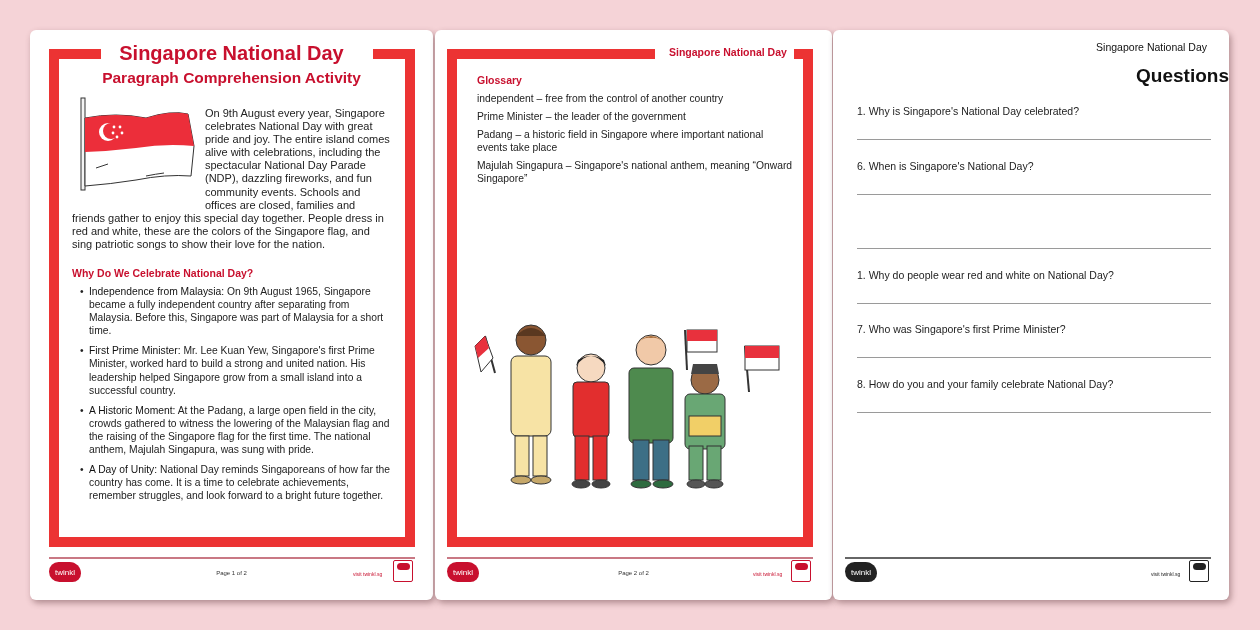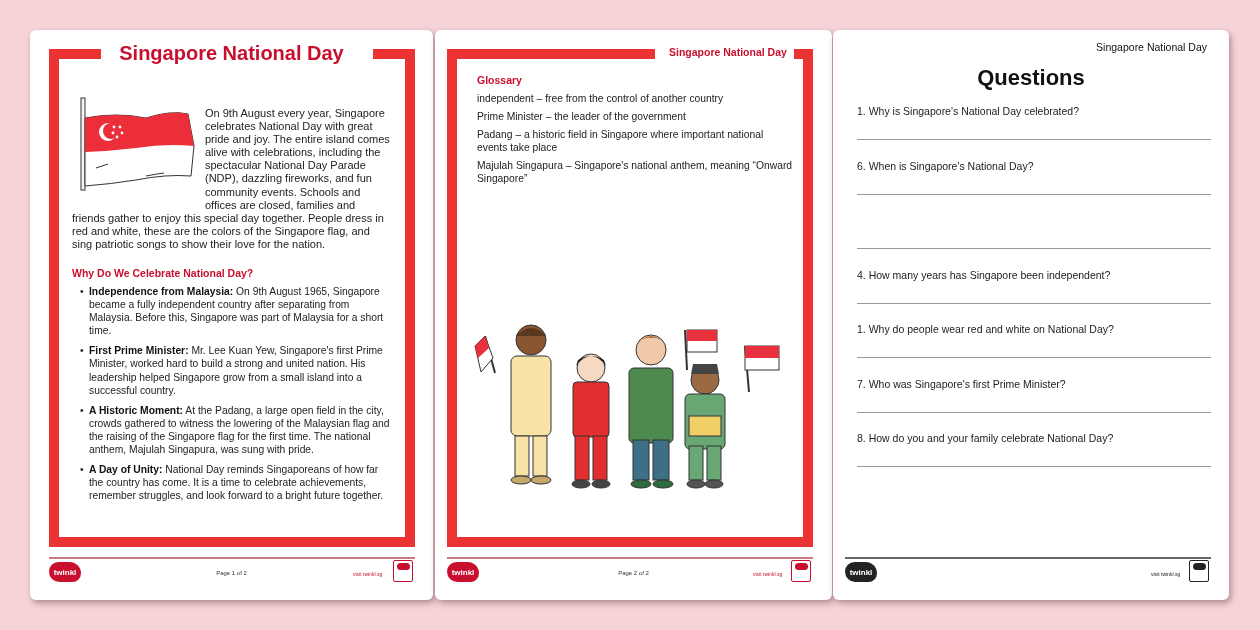--- a/index.html
+++ b/index.html
@@ -56,28 +56,28 @@
   .section-heading {
     position: absolute; left: 42px; top: 237px;
     color: #c8102e; font-weight: bold; font-size: 10.5px;
   }
   .bullets {
     position: absolute; left: 50px; top: 255px; width: 312px;
     list-style: none; font-size: 10.3px; line-height: 13.1px;
   }
   .bullets li { position: relative; padding-left: 9px; margin-bottom: 7px; }
   .bullets li::before { content: "•"; position: absolute; left: 0; top: 0; }
-  .bullets .term { font-weight: bold; color: #111; }
+  .bullets .term { font-weight: normal; color: #111; }
 
   .footer-line {
     position: absolute; left: 19px; height: 2px; background: #c97884;
   }
   .logo {
     position: absolute; width: 32px; height: 20px; border-radius: 10px 12px 9px 11px;
-    background: #c8102e; color: #fff; font-size: 8px; font-weight: bold;
+    background: #c8102e; color: #fff; font-size: 8px; font-weight: normal;
     display: flex; align-items: center; justify-content: center;
   }
   .page-num {
     position: absolute; width: 100%; text-align: center; font-size: 6px; color: #333;
   }
   .visit {
     position: absolute; font-size: 5px; color: #c8102e;
   }
   .badge {
     position: absolute; width: 20px; height: 22px; border: 1px solid #c8102e; border-radius: 2px;
@@ -106,22 +106,22 @@
   }
   .glossary p { margin-bottom: 5px; }
   .kids { position: absolute; left: 38px; top: 288px; width: 318px; height: 185px; }
 
   
   .p3-header {
     position: absolute; right: 22px; top: 11px;
     font-size: 10.5px; color: #111; font-weight: normal;
   }
   .p3-title {
-    position: absolute; left: 0; width: 100%; top: 35px; text-align: center;
-    font-size: 22px; font-weight: bold; color: #111;
+    position: absolute; left: 0; width: 100%; top: 35px; text-align: right;
+    font-size: 19px; font-weight: bold; color: #111;
   }
   .questions { position: absolute; left: 24px; top: 75px; width: 354px; list-style: none; }
   .questions li {
     height: 54.5px; font-size: 10.5px; color: #222; position: relative;
   }
   .questions li .answer-line {
     position: absolute; left: 0; right: 0; top: 34px; height: 1px; background: #9a9a9a;
   }
   #page3 .footer-line { background: #666; left: 12px; width: 366px; }
   #page3 .logo { background: #222; }
@@ -130,20 +130,21 @@
   #page3 .badge::before { background: #222; }
 </style>
 </head>
 <body>
 
 <div class="page" id="page1">
   <div class="frame"></div>
   <div class="frame-top-seg seg-l"></div>
   <div class="frame-top-seg seg-r"></div>
   <div class="p1-title">Singapore National Day</div>
+  <div class="p1-subtitle">Paragraph Comprehension Activity</div>
 
   <svg class="flag-img" viewBox="0 0 124 96">
     <rect x="5" y="2" width="4" height="92" fill="#f4f4f4" stroke="#333" stroke-width="1"></rect>
     <path d="M9 22 Q40 16 70 22 Q95 14 112 18 L118 50 L115 80 Q90 78 60 84 Q35 88 9 90 Z" fill="#fff" stroke="#333" stroke-width="1"></path>
     <path d="M9 22 Q40 16 70 22 Q95 14 112 18 L118 50 Q90 47 60 52 Q35 55 9 56 Z" fill="#ec2e3a"></path>
     <circle cx="32" cy="36" r="9" fill="#fff"></circle>
     <circle cx="35" cy="35" r="8" fill="#ec2e3a"></circle>
     <circle cx="38" cy="31" r="1.4" fill="#fff"></circle>
     <circle cx="44" cy="31" r="1.4" fill="#fff"></circle>
     <circle cx="46" cy="37" r="1.4" fill="#fff"></circle>
@@ -238,21 +239,20 @@
   <div class="badge" style="left:356px; top:530px;"></div>
 </div>
 
 <div class="page" id="page3">
   <div class="p3-header">Singapore National Day</div>
   <div class="p3-title">Questions</div>
   <ol class="questions">
     <li><span>1. Why is Singapore's National Day celebrated?</span><div class="answer-line"></div></li>
     <li><span>6. When is Singapore's National Day?</span><div class="answer-line"></div></li>
     <li><div class="answer-line"></div></li>
-    <li><span>4. How many years has Singapore been independent?</span><div class="answer-line"></div></li>
     <li><span>1. Why do people wear red and white on National Day?</span><div class="answer-line"></div></li>
     <li><span>7. Who was Singapore's first Prime Minister?</span><div class="answer-line"></div></li>
     <li><span>8. How do you and your family celebrate National Day?</span><div class="answer-line"></div></li>
   </ol>
 
   <div class="footer-line" style="top:527px;"></div>
   <div class="logo" style="left:12px; top:532px;">twinkl</div>
   <div class="visit" style="left:318px; top:541px;">visit twinkl.sg</div>
   <div class="badge" style="left:356px; top:530px;"></div>
 </div>

